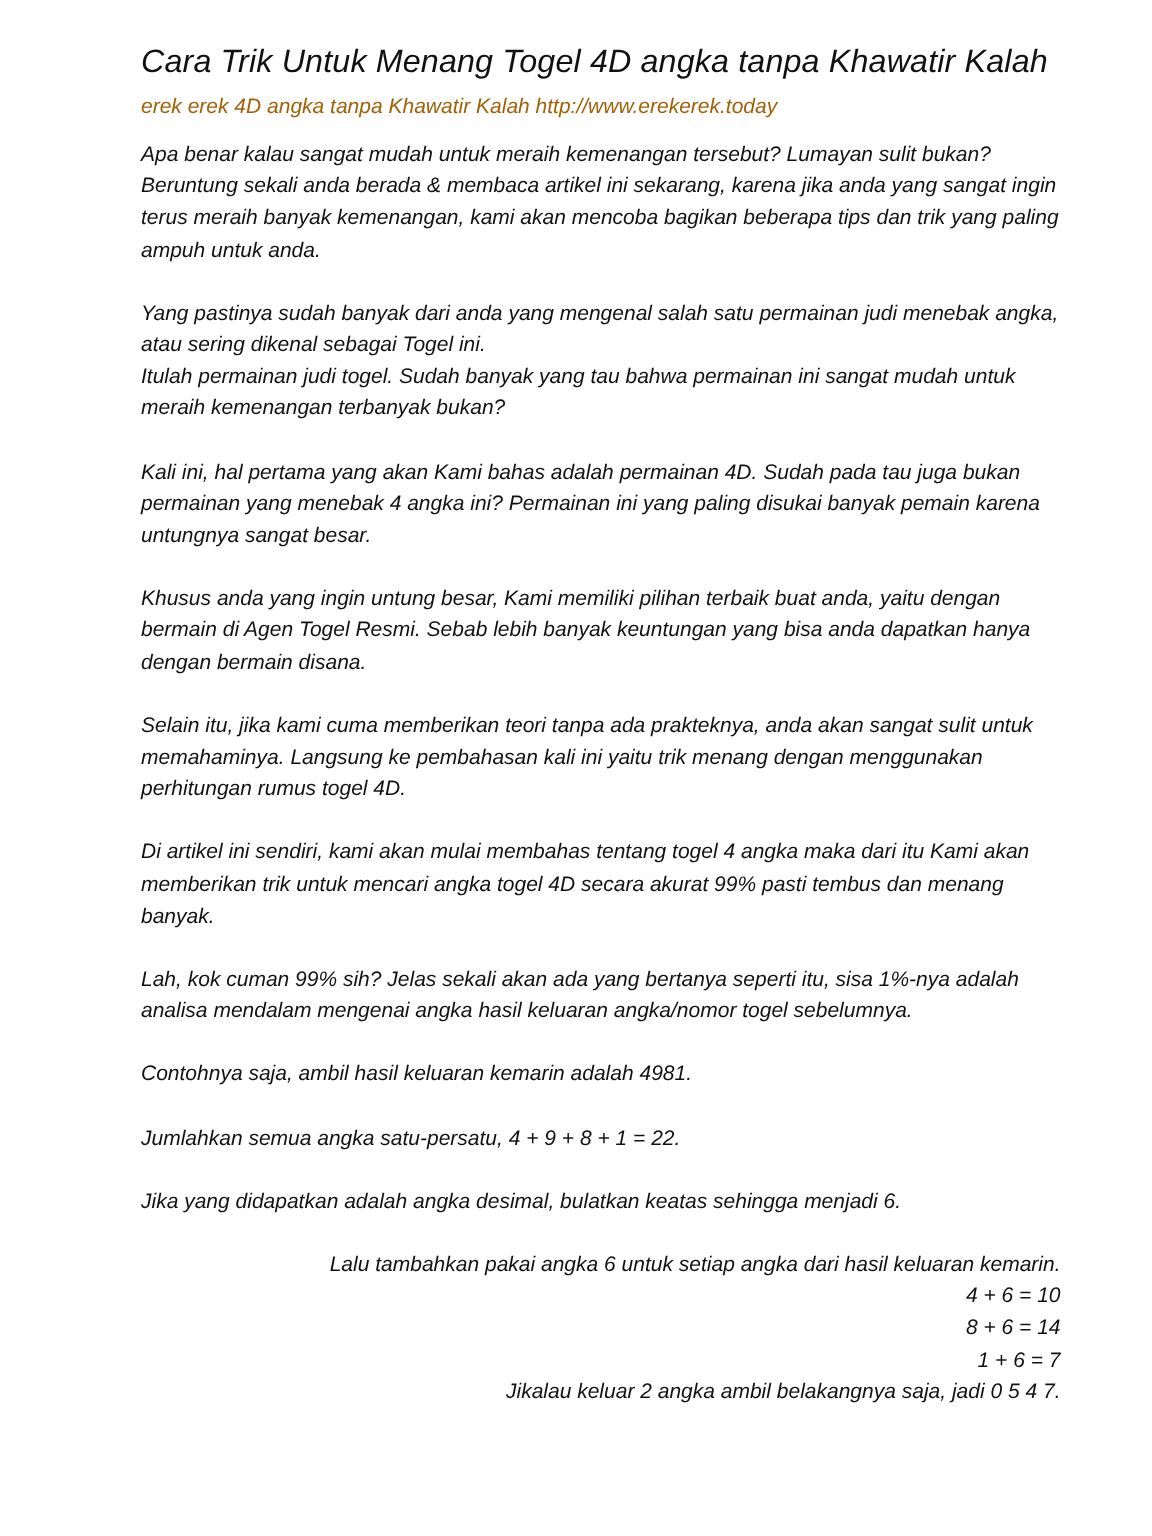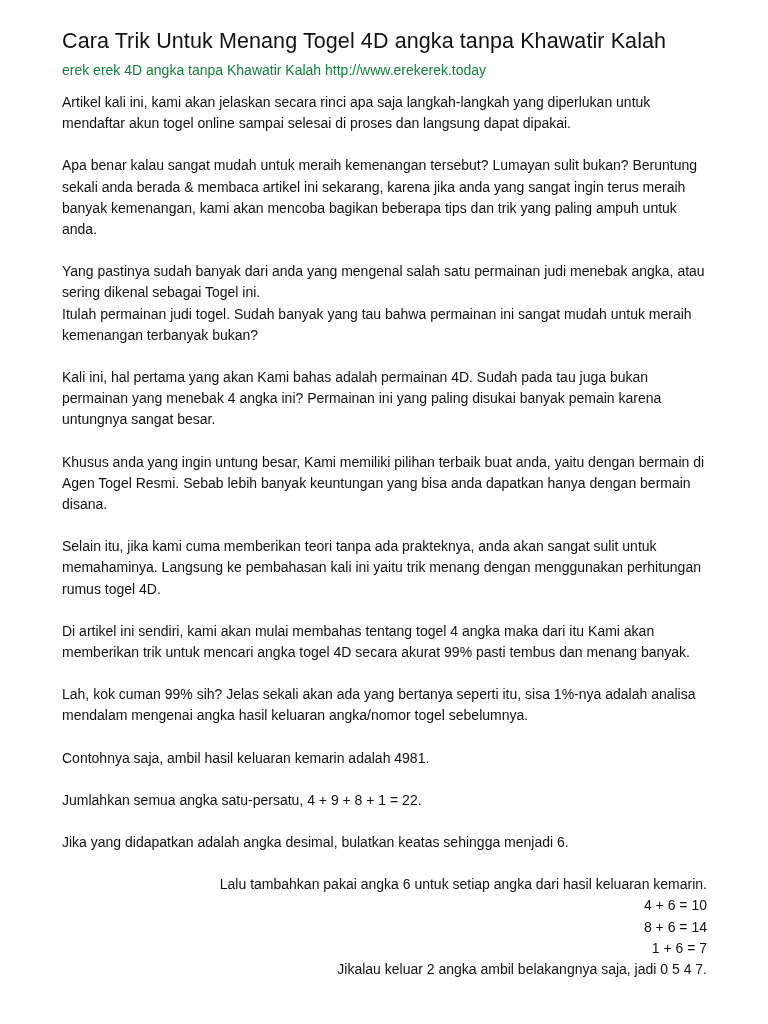--- a/index.html
+++ b/index.html
@@ -15,37 +15,38 @@
     font-family: "Liberation Sans", sans-serif;
     color: #000000;
     -webkit-font-smoothing: antialiased;
   }
   .page {
     position: relative;
     width: 768px;
     height: 847px;
     background: #ffffff;
     box-sizing: border-box;
-    padding: 28px 61px 0 62px;
+    padding: 28px 61px 0 94px;
+    font-style: italic;
   }
   .doc-title {
     font-size: 21.5px;
     line-height: 26px;
     font-weight: 400;
     letter-spacing: 0.1px;
     margin: 0 0 6px 0;
     color: #111111;
     max-width: 625px;
   }
   .doc-subtitle {
     font-size: 14px;
     line-height: 21px;
     font-weight: 400;
     margin: 0 0 11px 0;
-    color: #15803d;
+    color: #a16207;
   }
   .body-block {
     font-size: 14px;
     line-height: 21.2px;
     color: #121212;
     max-width: 646px;
   }
   .para {
     margin: 0 0 21px 0;
     text-align: left;
@@ -64,23 +65,20 @@
 </head>
 <body>
 
 <div class="page">
 
   <h1 class="doc-title">Cara Trik Untuk Menang Togel 4D angka tanpa Khawatir Kalah</h1>
 
   <div class="doc-subtitle">erek erek 4D angka tanpa Khawatir Kalah http://www.erekerek.today</div>
 
   <div class="body-block">
-      <div class="para">
-        <span class="ln">Artikel kali ini, kami akan jelaskan secara rinci apa saja langkah-langkah yang diperlukan untuk mendaftar akun togel online sampai selesai di proses dan langsung dapat dipakai.</span>
-      </div>
       <div class="para">
         <span class="ln">Apa benar kalau sangat mudah untuk meraih kemenangan tersebut? Lumayan sulit bukan? Beruntung sekali anda berada &amp; membaca artikel ini sekarang, karena jika anda yang sangat ingin terus meraih banyak kemenangan, kami akan mencoba bagikan beberapa tips dan trik yang paling ampuh untuk anda.</span>
       </div>
       <div class="para">
         <span class="ln">Yang pastinya sudah banyak dari anda yang mengenal salah satu permainan judi menebak angka, atau sering dikenal sebagai Togel ini.</span>
         <span class="ln">Itulah permainan judi togel. Sudah banyak yang tau bahwa permainan ini sangat mudah untuk meraih kemenangan terbanyak bukan?</span>
       </div>
       <div class="para">
         <span class="ln">Kali ini, hal pertama yang akan Kami bahas adalah permainan 4D. Sudah pada tau juga bukan permainan yang menebak 4 angka ini? Permainan ini yang paling disukai banyak pemain karena untungnya sangat besar.</span>
       </div>

